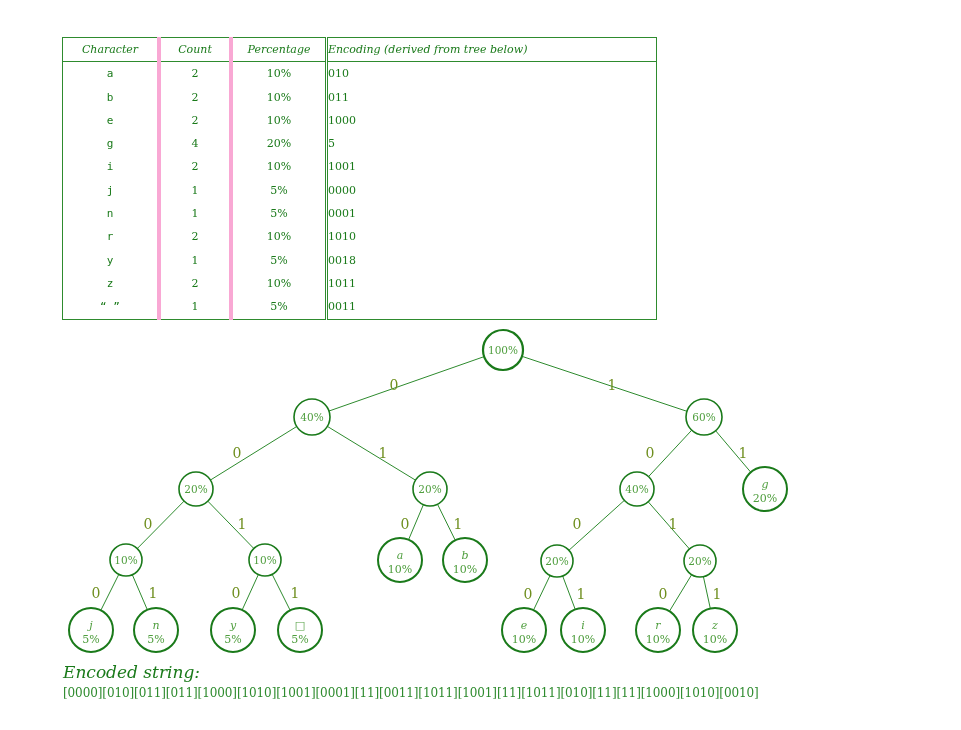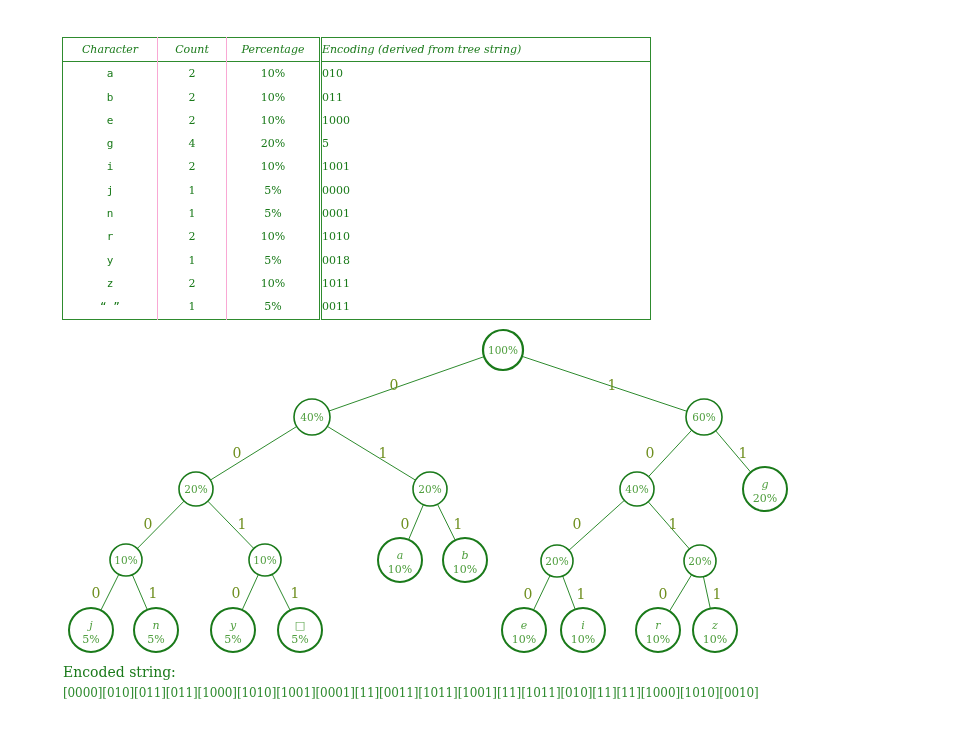--- a/index.html
+++ b/index.html
@@ -21,21 +21,21 @@
   .col-count{width:68px;}
   .col-pct{width:92px;}
   .col-enc{width:328px;}
 
   .outer{border:1px solid #2e8b2e;}
   thead th{
     font-style:italic;font-family:"DejaVu Serif",serif;
     text-align:center;height:25px;line-height:25px;font-size:14.8px;
   }
   thead tr{border-bottom:1px solid #2e8b2e;}
-  .vr{border-left:1px solid #f9a8d4;}
+  .vr{border-left:4px solid #f9a8d4;}
   .vrr{border-left:3px double #2e8b2e;}
   td.c-char{font-family:"DejaVu Sans Mono",monospace;text-align:center;font-size:13.5px;}
   td.c-num{text-align:center;}
   td.c-pct{text-align:center;}
   td.c-enc{text-align:left;padding-left:8px;}
   th.h-enc{text-align:left;padding-left:8px;}
 
   
   .tree{position:absolute;left:0;top:318px;width:762px;height:340px;}
   .tree svg{display:block;}
@@ -46,36 +46,36 @@
   .edge{stroke:#2e8b2e;stroke-width:1.0;fill:none;}
   text{font-family:"DejaVu Serif",serif;fill:#4f9e3e;}
   .t-pct{font-size:10.5px;text-anchor:middle;}
   .t-leafchar{font-size:11px;font-style:italic;text-anchor:middle;}
   .t-leafpct{font-size:11px;text-anchor:middle;}
   .t-edge{font-size:14px;text-anchor:middle;fill:#6f8f1f;}
   .t-box{font-size:11px;text-anchor:middle;fill:#4f9e3e;}
 
   
   .enc-zone{position:absolute;left:63px;top:662px;width:880px;}
-  .enc-label{font-size:14px;color:#1a7a1a;line-height:20px;}
+  .enc-label{font-size:17px;color:#1a7a1a;line-height:20px;font-style:italic;}
   .enc-value{font-size:12px;color:#2e8b2e;line-height:22px;letter-spacing:-0.1px;white-space:nowrap;}
 </style>
 </head>
 <body>
 
 <div class="wrap">
 
   <div class="table-zone">
     <table class="huff outer">
       <thead>
         <tr>
           <th class="col-char">Character</th>
           <th class="col-count vr">Count</th>
           <th class="col-pct vr">Percentage</th>
-          <th class="col-enc vrr h-enc">Encoding (derived from tree string)</th>
+          <th class="col-enc vrr h-enc">Encoding (derived from tree below)</th>
         </tr>
       </thead>
       <tbody>
         <tr>
           <td class="c-char">a</td>
           <td class="c-num vr">2</td>
           <td class="c-pct vr">10%</td>
           <td class="c-enc vrr">010</td>
         </tr>
         <tr>

